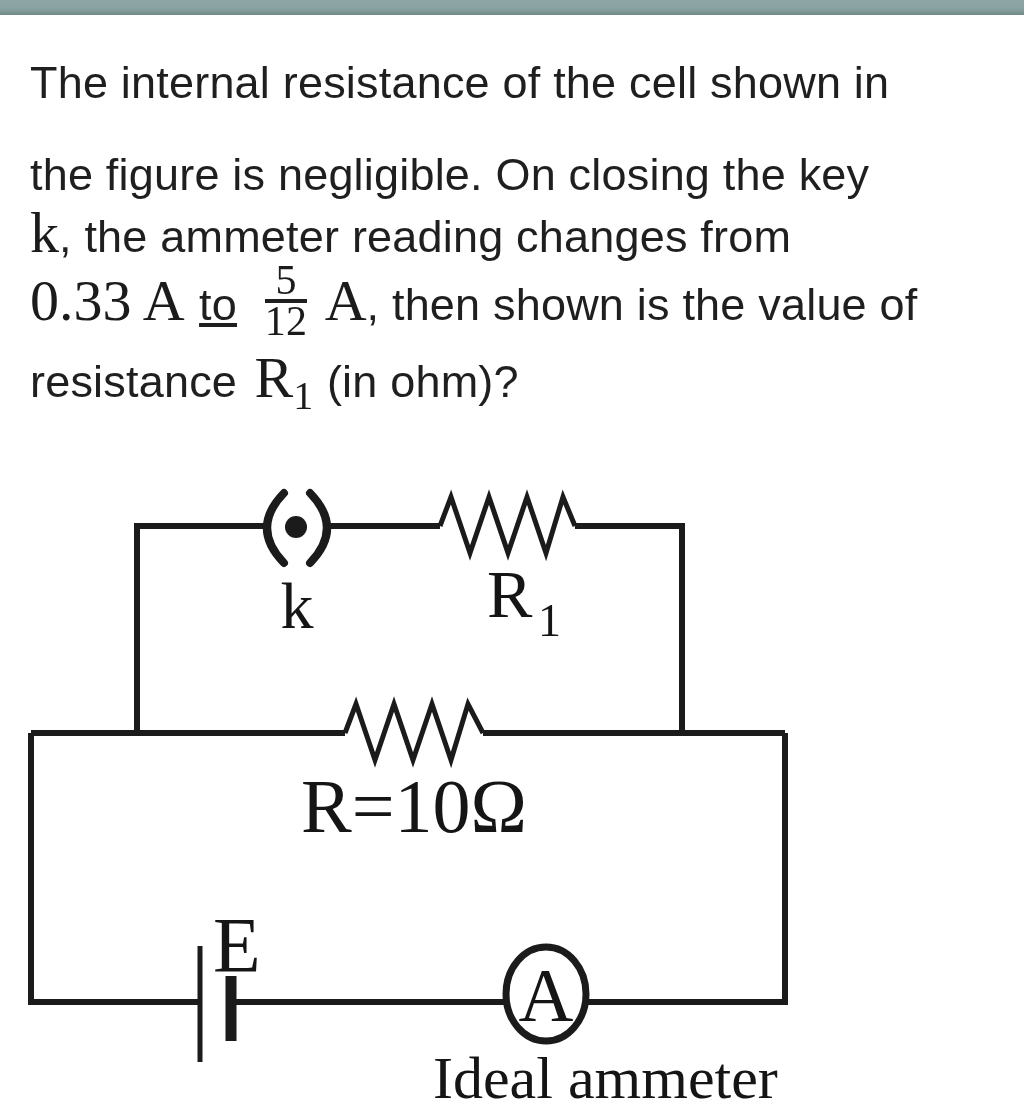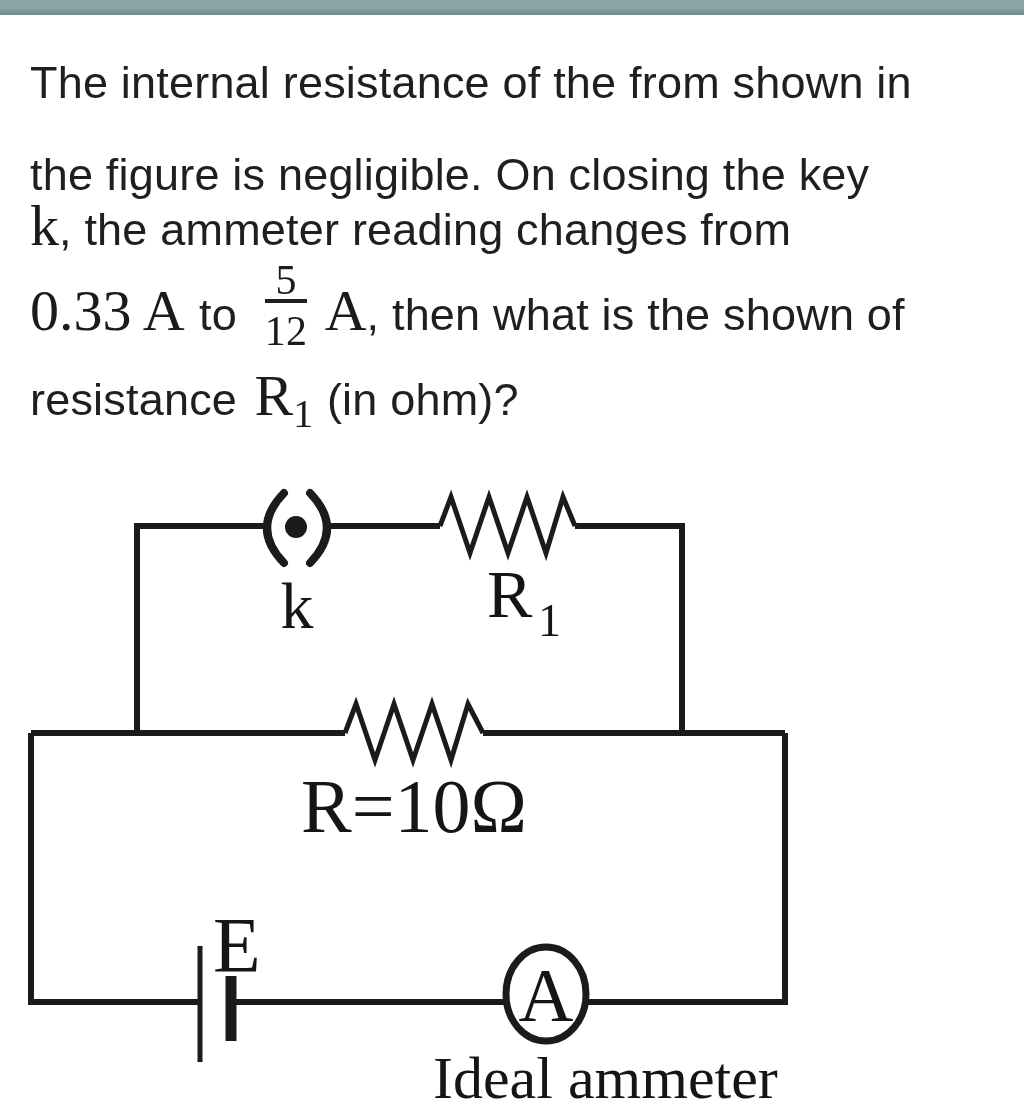--- a/index.html
+++ b/index.html
@@ -12,47 +12,47 @@
     background:linear-gradient(180deg,#8da6a5 0%,#8aa3a2 55%,#7e9695 78%,#6f8a88 100%);
   }
   .q{
     position:absolute;left:30px;white-space:nowrap;
     font-size:45px;line-height:1;color:#1f1f1f;letter-spacing:0.2px;
   }
   .math{
     font-family:"Liberation Serif",serif;font-size:58px;color:#1b1b1b;
     letter-spacing:0;
   }
-  .gap{margin:8px 0.32em;}
+  .gap{margin:8px 0.32em;text-decoration:underline;}
   .ml{margin-left:0.30em;}
   .msub{
     font-family:"Liberation Serif",serif;font-size:40px;color:#1b1b1b;
     vertical-align:-12px;line-height:0;
   }
   .frac{
     display:inline-block;vertical-align:-15px;margin-left:0.32em;
     font-family:"Liberation Serif",serif;font-size:42px;line-height:0.86;
     color:#1b1b1b;text-align:center;
   }
   .frac .num{display:block;padding:0 5px 1px 5px;}
-  .frac .den{display:block;border-top:4px solid #1f1f1f;padding-top:10px;text-align:center;}
+  .frac .den{display:block;border-top:4px solid #1f1f1f;padding-top:0;text-align:center;}
   .circuit-svg{position:absolute;left:0;top:470px;}
   .circuit-svg text{font-family:"Liberation Serif",serif;fill:#151515;}
 </style>
 </head>
 <body>
 
 <div class="top-bar"></div>
 
 <div class="question">
-  <div class="q" style="top:60px">The internal resistance of the from shown in</div>
+  <div class="q" style="top:60px">The internal resistance of the cell shown in</div>
   <div class="q" style="top:152px">the figure is negligible. On closing the key</div>
-  <div class="q" style="top:197px"><span class="math">k</span><span>, the ammeter reading changes from</span></div>
-  <div class="q" style="top:262px"><span class="math">0.33 A</span><span class="gap">to</span><span class="frac"><span class="num">5</span><span class="den">12</span></span><span class="math ml">A</span><span>, then what is the shown of</span></div>
-  <div class="q" style="top:367px"><span>resistance</span><span class="math ml">R</span><sub class="msub">1</sub><span class="ml">(in ohm)?</span></div>
+  <div class="q" style="top:204px"><span class="math">k</span><span>, the ammeter reading changes from</span></div>
+  <div class="q" style="top:262px"><span class="math">0.33 A</span><span class="gap">to</span><span class="frac"><span class="num">5</span><span class="den">12</span></span><span class="math ml">A</span><span>, then shown is the value of</span></div>
+  <div class="q" style="top:349px"><span>resistance</span><span class="math ml">R</span><sub class="msub">1</sub><span class="ml">(in ohm)?</span></div>
 </div>
 
 <svg class="circuit-svg" width="1024" height="643" viewBox="0 470 1024 643" xmlns="http://www.w3.org/2000/svg">
   <g stroke="#1b1b1b" fill="none" stroke-width="6">
 
     <path d="M137 733 L137 526 L268 526"></path>
     <path d="M324 526 L440 526"></path>
     <path stroke-width="5" d="M440 526 L451 497 L470 553 L489 497 L508 553 L527 497 L546 553 L563 497 L575 526"></path>
     <path d="M575 526 L682 526 L682 733"></path>
 

